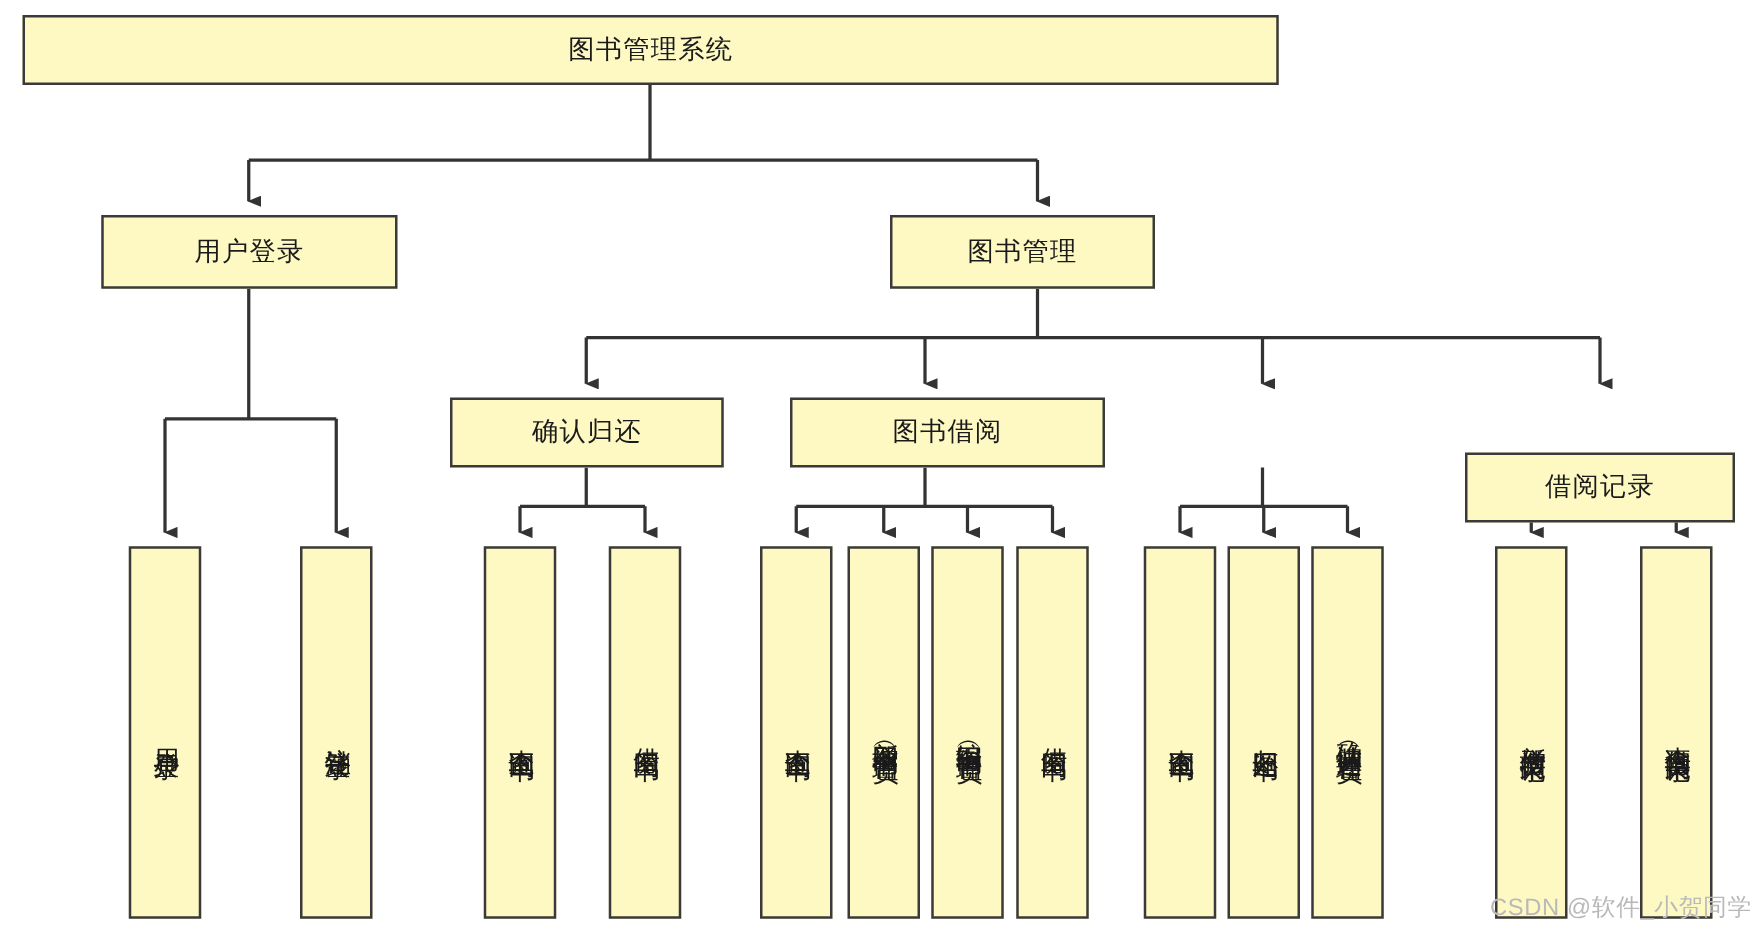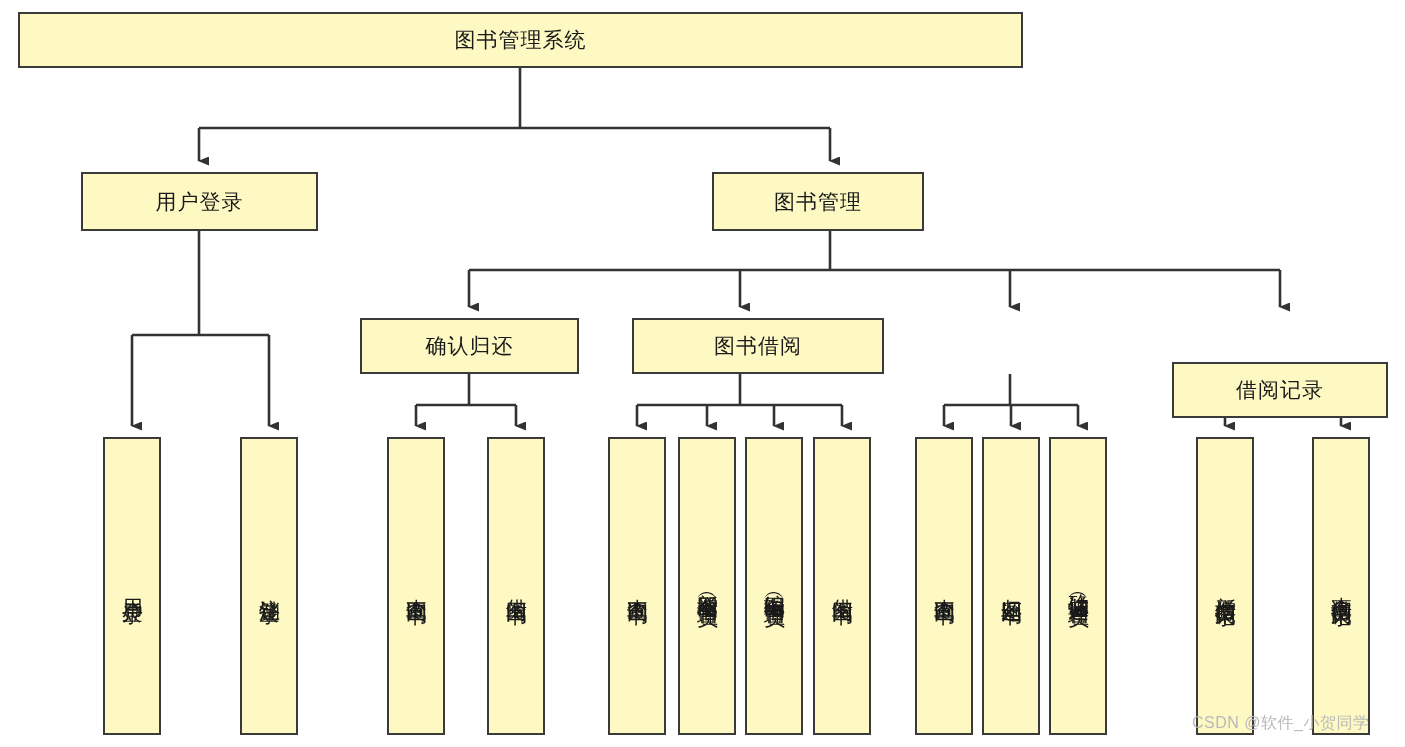--- a/index.html
+++ b/index.html
@@ -49,21 +49,21 @@
     padding-top: 6px;
     padding-bottom: 6px;
   }
   .node.vert .vlabel {
     writing-mode: vertical-rl;
     text-orientation: upright;
     display: block;
   }
   .watermark {
     position: absolute;
-    font-size: 16px;
+    font-size: 19px;
     color: #b9b9b9;
     letter-spacing: 0.5px;
     white-space: nowrap;
     user-select: none;
   }
 </style>
 </head>
 <body>
 
 <div id="stage">

